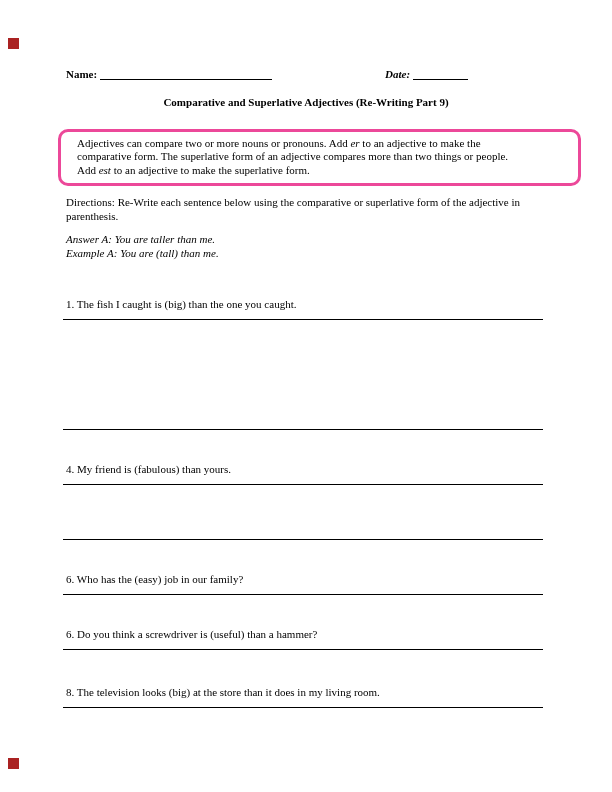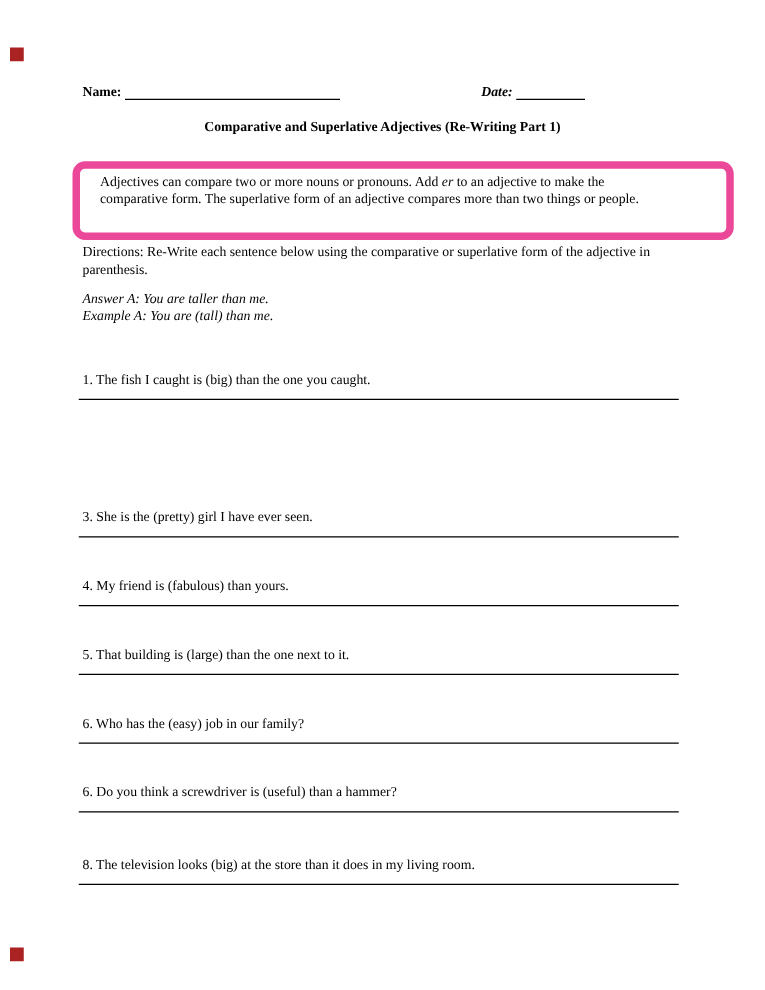--- a/index.html
+++ b/index.html
@@ -12,21 +12,21 @@
   .italic{font-style:italic;}
   .marker{position:absolute;left:8px;width:11px;height:11px;}
   .marker-top{top:38px;}
   .marker-bottom{top:758px;}
   .name-group{position:absolute;left:66px;top:67px;white-space:nowrap;}
   .date-group{position:absolute;left:385px;top:67px;white-space:nowrap;font-style:italic;}
   .blank{display:inline-block;height:12px;border-bottom:1px solid #000;vertical-align:bottom;margin-left:3px;}
   .name-blank{width:172px;}
   .date-blank{width:55px;}
   .title{position:absolute;left:0;top:96px;width:612px;text-align:center;font-weight:bold;}
-  .info-box{position:absolute;left:58px;top:129px;width:517px;height:51px;border:6px solid #ec4899;border-radius:10px;}
+  .info-box{position:absolute;left:58px;top:129px;width:517px;height:51px;border:3px solid #ec4899;border-radius:10px;}
   .info-text{padding:5px 8px 0 16px;line-height:13.4px;}
   .info-line{white-space:nowrap;}
   .directions{position:absolute;left:66px;top:196px;width:484px;line-height:13.5px;}
   .example{position:absolute;left:66px;top:233px;line-height:13.5px;}
   .q{position:absolute;left:63px;width:480px;height:46px;}
   .q-text{margin-left:3px;white-space:nowrap;margin-top:20px;}
   .q-line{position:absolute;left:0;top:41px;width:480px;height:0;border-top:1px solid #000;}
   .q1{top:278px}.q2{top:333px}.q3{top:388px}.q4{top:443px}
   .q5{top:498px}.q6{top:553px}.q7{top:608px}.q8{top:666px}
 </style>
@@ -39,50 +39,49 @@
   <div class="marker marker-bottom" style="background-color: rgb(170, 34, 34);"></div>
 
   <div class="name-group">
     <span class="bold">Name:</span><span class="blank name-blank"></span>
   </div>
 
   <div class="date-group">
     <span class="bold">Date:</span><span class="blank date-blank"></span>
   </div>
 
-  <div class="title">Comparative and Superlative Adjectives (Re-Writing Part 1)</div>
+  <div class="title">Comparative and Superlative Adjectives (Re-Writing Part 9)</div>
 
   <div class="info-box">
     <div class="info-text">
       <div class="info-line"><span>Adjectives can compare two or more nouns or pronouns.  Add </span><span class="italic">er</span><span> to an adjective to make the</span></div>
       <div class="info-line">comparative form. The superlative form of an adjective compares more than two things or people.</div>
+      <div class="info-line"><span>Add </span><span class="italic">est</span><span> to an adjective to make the superlative form.</span></div>
     </div>
   </div>
 
   <div class="directions">Directions: Re-Write each sentence below using the comparative or superlative form of the adjective in parenthesis.</div>
 
   <div class="example">
     <div class="italic">Answer A: You are taller than me.</div>
     <div class="italic">Example A: You are (tall) than me.</div>
   </div>
 
   <div class="q q1">
     <div class="q-text">1. The fish I caught is (big) than the one you caught.</div>
     <div class="q-line"></div>
   </div>
   <div class="q q3">
-    <div class="q-text">3. She is the (pretty) girl I have ever seen.</div>
     <div class="q-line"></div>
   </div>
   <div class="q q4">
     <div class="q-text">4. My friend is (fabulous) than yours.</div>
     <div class="q-line"></div>
   </div>
   <div class="q q5">
-    <div class="q-text">5. That building is (large) than the one next to it.</div>
     <div class="q-line"></div>
   </div>
   <div class="q q6">
     <div class="q-text">6. Who has the (easy) job in our family?</div>
     <div class="q-line"></div>
   </div>
   <div class="q q7">
     <div class="q-text">6. Do you think a screwdriver is (useful) than a hammer?</div>
     <div class="q-line"></div>
   </div>

